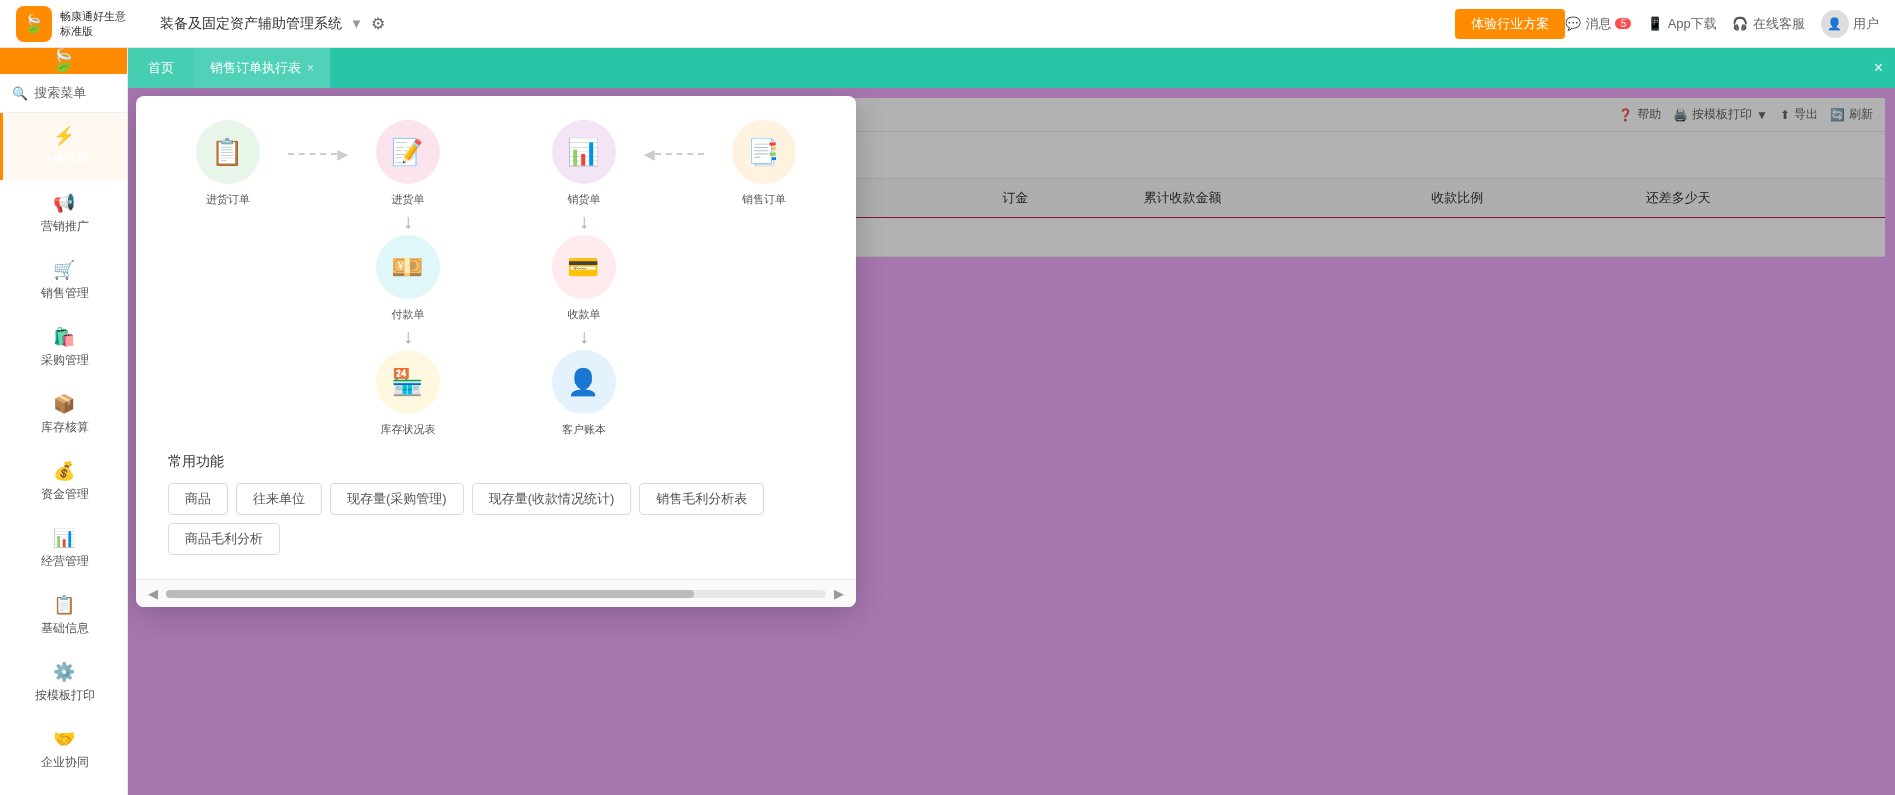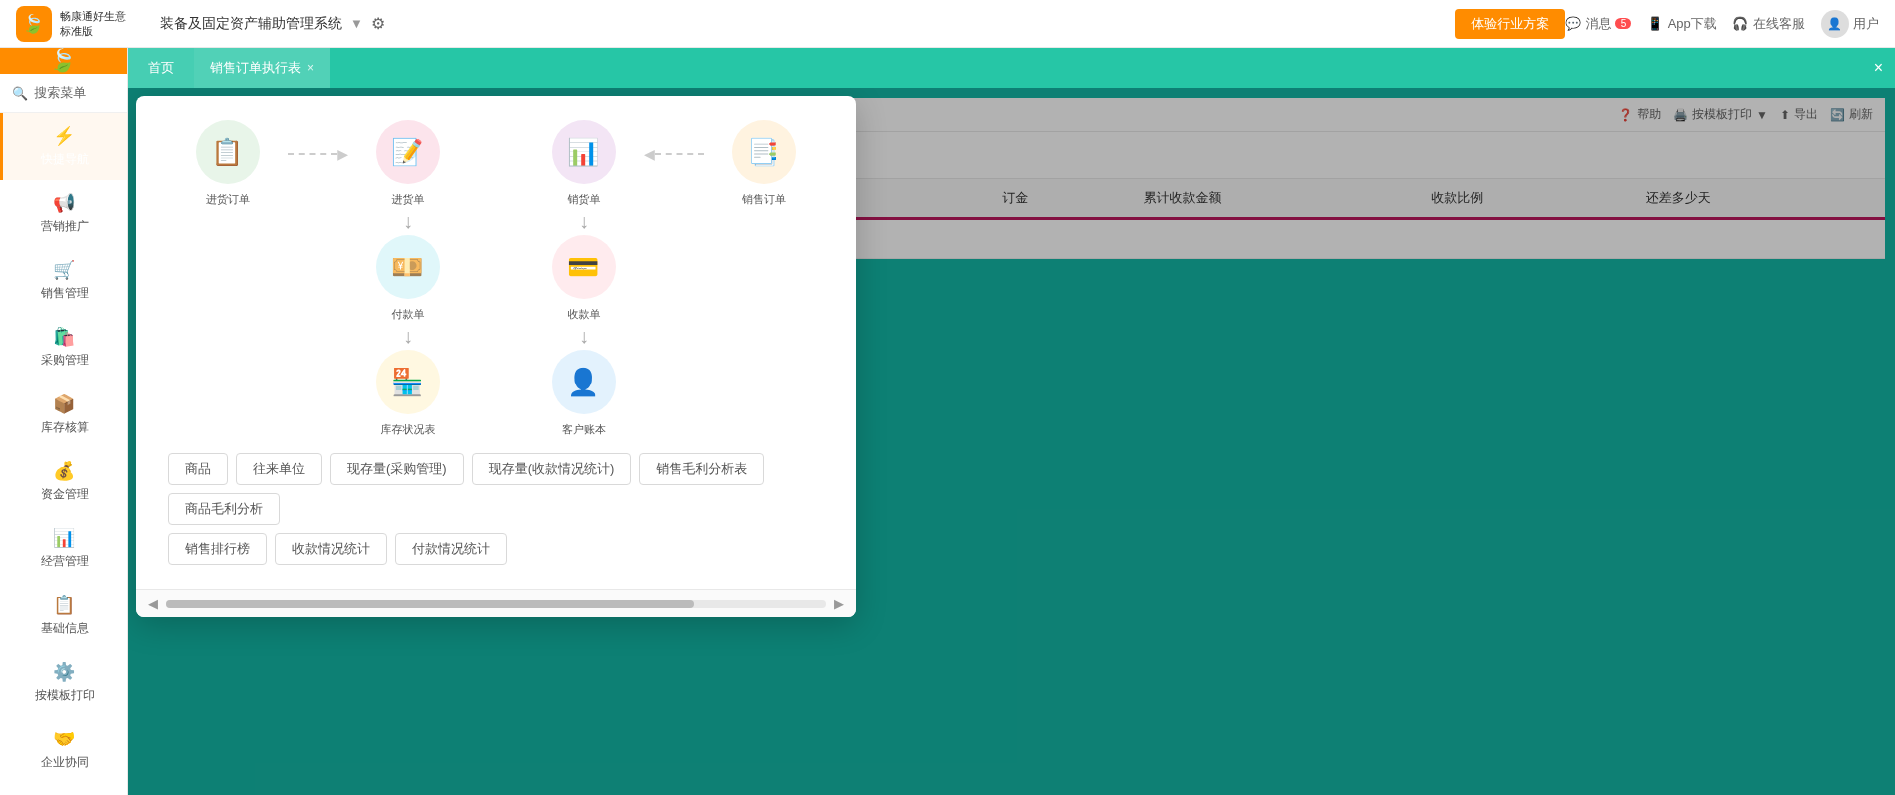--- a/index.html
+++ b/index.html
@@ -3,21 +3,21 @@
   <meta charset="utf-8">
   <style>
     * { box-sizing: border-box; margin: 0; padding: 0; }
     body { font-family: 'Microsoft YaHei', Arial, sans-serif; font-size: 13px; background: #f0f2f5; overflow: hidden; }
 
     
     .app-container { display: flex; flex-direction: column; height: 795px; width: 1895px; }
     .top-bar { height: 48px; background: #fff; display: flex; align-items: center; padding: 0 16px; border-bottom: 1px solid #e8e8e8; flex-shrink: 0; }
     .main-area { display: flex; flex: 1; overflow: hidden; }
     .sidebar { width: 128px; background: #fff; border-right: 1px solid #e8e8e8; flex-shrink: 0; display: flex; flex-direction: column; }
-    .content-area { flex: 1; display: flex; flex-direction: column; background: #14b8a6; }
+    .content-area { flex: 1; display: flex; flex-direction: column; background: #f0abfc; }
     .tab-bar { height: 40px; background: #26c6a6; display: flex; align-items: center; padding-left: 0; flex-shrink: 0; }
     .page-content { flex: 1; position: relative; padding: 10px; overflow: hidden; }
 
     
     .logo-area { display: flex; align-items: center; gap: 8px; width: 128px; flex-shrink: 0; }
     .logo-icon { width: 36px; height: 36px; background: #ff8c00; border-radius: 8px; display: flex; align-items: center; justify-content: center; color: white; font-size: 18px; }
     .logo-text { font-size: 11px; color: #333; line-height: 1.3; }
     .system-title { flex: 1; display: flex; align-items: center; gap: 8px; padding-left: 16px; }
     .system-name { font-size: 14px; color: #333; font-weight: 500; }
     .title-arrow { color: #999; }
@@ -49,21 +49,21 @@
     .filter-row { display: flex; align-items: center; padding: 8px 12px; background: white; border-bottom: 1px solid #e8e8e8; gap: 12px; flex-shrink: 0; }
     .filter-date { border: 1px solid #d9d9d9; border-radius: 4px; padding: 4px 8px; font-size: 13px; color: #999; width: 150px; display: flex; align-items: center; gap: 4px; }
     .filter-select { border: 1px solid #d9d9d9; border-radius: 4px; padding: 4px 28px 4px 8px; font-size: 13px; color: #999; min-width: 120px; }
     .search-btn { background: #ff8c00; color: white; border: none; padding: 5px 16px; border-radius: 4px; cursor: pointer; }
     .setting-btn { background: white; color: #ff8c00; border: 1px solid #ff8c00; padding: 5px 12px; border-radius: 4px; cursor: pointer; }
     .more-conditions { color: #26c6a6; cursor: pointer; font-size: 12px; padding: 4px 8px; }
 
     
     .table-area { flex: 1; background: white; overflow: auto; }
     .table { width: 100%; border-collapse: collapse; }
-    .table th { background: #fafafa; padding: 10px 12px; text-align: left; font-weight: normal; color: #333; border-bottom: 3px solid #be185d; white-space: nowrap; font-size: 13px; }
+    .table th { background: #fafafa; padding: 10px 12px; text-align: left; font-weight: normal; color: #333; border-bottom: 1px solid #be185d; white-space: nowrap; font-size: 13px; }
     .table td { padding: 10px 12px; border-bottom: 1px solid #f0f0f0; color: #333; font-size: 13px; }
     .no-data { padding: 80px; color: #999; font-size: 14px; }
 
     
     .modal-overlay { position: absolute; top: 0; left: 0; right: 0; bottom: 0; background: rgba(0,0,0,0.3); display: flex; align-items: flex-start; justify-content: flex-start; z-index: 100; padding: 8px; }
     .modal { background: white; border-radius: 8px; width: 720px; max-height: 540px; box-shadow: 0 8px 32px rgba(0,0,0,0.2); overflow: hidden; display: flex; flex-direction: column; position: relative; }
     .modal-content { padding: 24px 32px; flex: 1; overflow-y: auto; }
 
     
     .flow-section { display: flex; flex-direction: column; gap: 0; }
@@ -352,33 +352,29 @@
                   <div class="flow-item">
                     <div class="flow-circle circle-blue" style="font-size:26px;">👤</div>
                     <span class="flow-label">客户账本</span>
                   </div>
                   <div style="flex:0 0 60px;"></div>
                   <div style="width:120px;"></div>
                 </div>
               </div>
 
               <div class="common-section">
+                <div class="common-title">常用功能</div>
                 <div class="common-btns">
                   <button class="common-btn">商品</button>
                   <button class="common-btn">往来单位</button>
                   <button class="common-btn">现存量(采购管理)</button>
                   <button class="common-btn">现存量(收款情况统计)</button>
                   <button class="common-btn">销售毛利分析表</button>
                   <button class="common-btn">商品毛利分析</button>
                 </div>
-                <div class="common-btns" style="margin-top:8px;">
-                  <button class="common-btn">销售排行榜</button>
-                  <button class="common-btn">收款情况统计</button>
-                  <button class="common-btn">付款情况统计</button>
-                </div>
               </div>
             </div>
 
             <div class="scroll-area">
               <span class="scroll-btn">◀</span>
               <div class="scroll-track">
                 <div class="scroll-thumb"></div>
               </div>
               <span class="scroll-btn">▶</span>
             </div>

